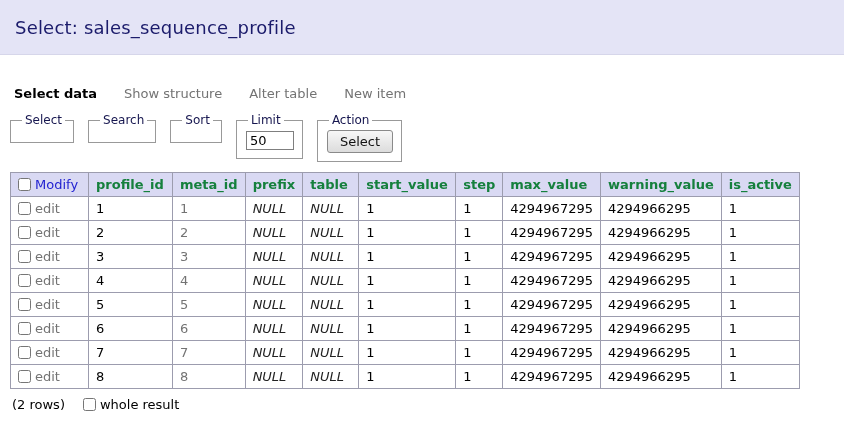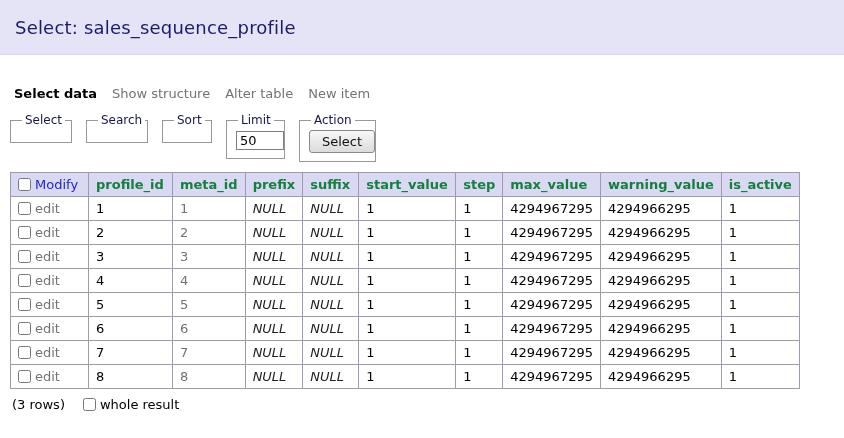--- a/index.html
+++ b/index.html
@@ -7,28 +7,28 @@
   body { font-family: "DejaVu Sans", "Liberation Sans", sans-serif; }
   .page { position: relative; width: 844px; height: 438px; overflow: hidden; background: #fff; }
 
   
   .header { height: 55px; background: #e4e4f6; display: flex; align-items: center; padding-left: 15px; border-bottom: 1px solid #d6d6ea; }
   .header h1 { font-size: 18px; font-weight: 400; color: #1b1b6b; letter-spacing: .2px; }
 
   .content { padding: 0 10px; }
 
   
-  .nav { margin-top: 31px; display: flex; gap: 15px; font-size: 13px; align-items: baseline; padding-left: 4px; }
+  .nav { margin-top: 31px; display: flex; gap: 27px; font-size: 13px; align-items: baseline; padding-left: 4px; }
   a { text-decoration: none; cursor: pointer; }
   .lnk { color: #737373; }
   .nav-current { color: #000; font-weight: bold; }
 
   
   .fieldsets { margin-top: 12px; display: flex; align-items: flex-start; }
-  fieldset { border: 1px solid #999; margin-right: 14px; padding: 3px 0 8px 9px; }
+  fieldset { border: 1px solid #999; margin-right: 14px; padding: 3px 8px 8px 9px; }
   legend { font-size: 12px; color: #16164f; padding: 0 3px; margin-left: 2px; }
   .fs-small { min-width: 62px; height: 30px; }
   .fs-sort { min-width: 50px; }
   .txt { width: 48px; height: 19px; border: 1px solid #7f7f7f; font-family: "DejaVu Sans", sans-serif; font-size: 13px; padding: 1px 3px; background: #fff; }
   .btn { font-family: "DejaVu Sans", sans-serif; font-size: 13px; color: #111; padding: 3px 12px; background: linear-gradient(#f7f7f7, #dcdcdc); border: 1px solid #8a8a8a; border-radius: 3px; cursor: pointer; }
 
   
   .sql { margin-top: 15px; font-family: "DejaVu Sans Mono", "Liberation Mono", monospace; font-size: 12px; color: #333; padding-left: 2px; }
   .sql .kw { color: #800000; font-weight: bold; }
   .sql .tbl { color: #800000; }
@@ -113,21 +113,21 @@
           <col class="c-max">
           <col class="c-warn">
           <col class="c-active">
       </colgroup>
       <thead>
         <tr>
           <th class="modify-th"><input type="checkbox" style=""><a class="modify-link">Modify</a></th>
           <th><a class="col-link">profile_id</a></th>
           <th><a class="col-link">meta_id</a></th>
           <th><a class="col-link">prefix</a></th>
-          <th><a class="col-link">suffix</a></th>
+          <th><a class="col-link">table</a></th>
           <th><a class="col-link">start_value</a></th>
           <th><a class="col-link">step</a></th>
           <th><a class="col-link">max_value</a></th>
           <th><a class="col-link">warning_value</a></th>
           <th><a class="col-link">is_active</a></th>
         </tr>
       </thead>
       <tbody>
         <tr>
           <td><input type="checkbox" style=""><a class="lnk">edit</a></td>
@@ -222,19 +222,19 @@
           <td>1</td>
           <td>1</td>
           <td>4294967295</td>
           <td>4294966295</td>
           <td>1</td>
         </tr>
       </tbody>
     </table>
 
     <div class="footer">
-      <span class="count">(3 rows)</span>
+      <span class="count">(2 rows)</span>
       <input type="checkbox" style="">
       <span>whole result</span>
     </div>
 
   </div>
 </div>
 
 </body></html>

